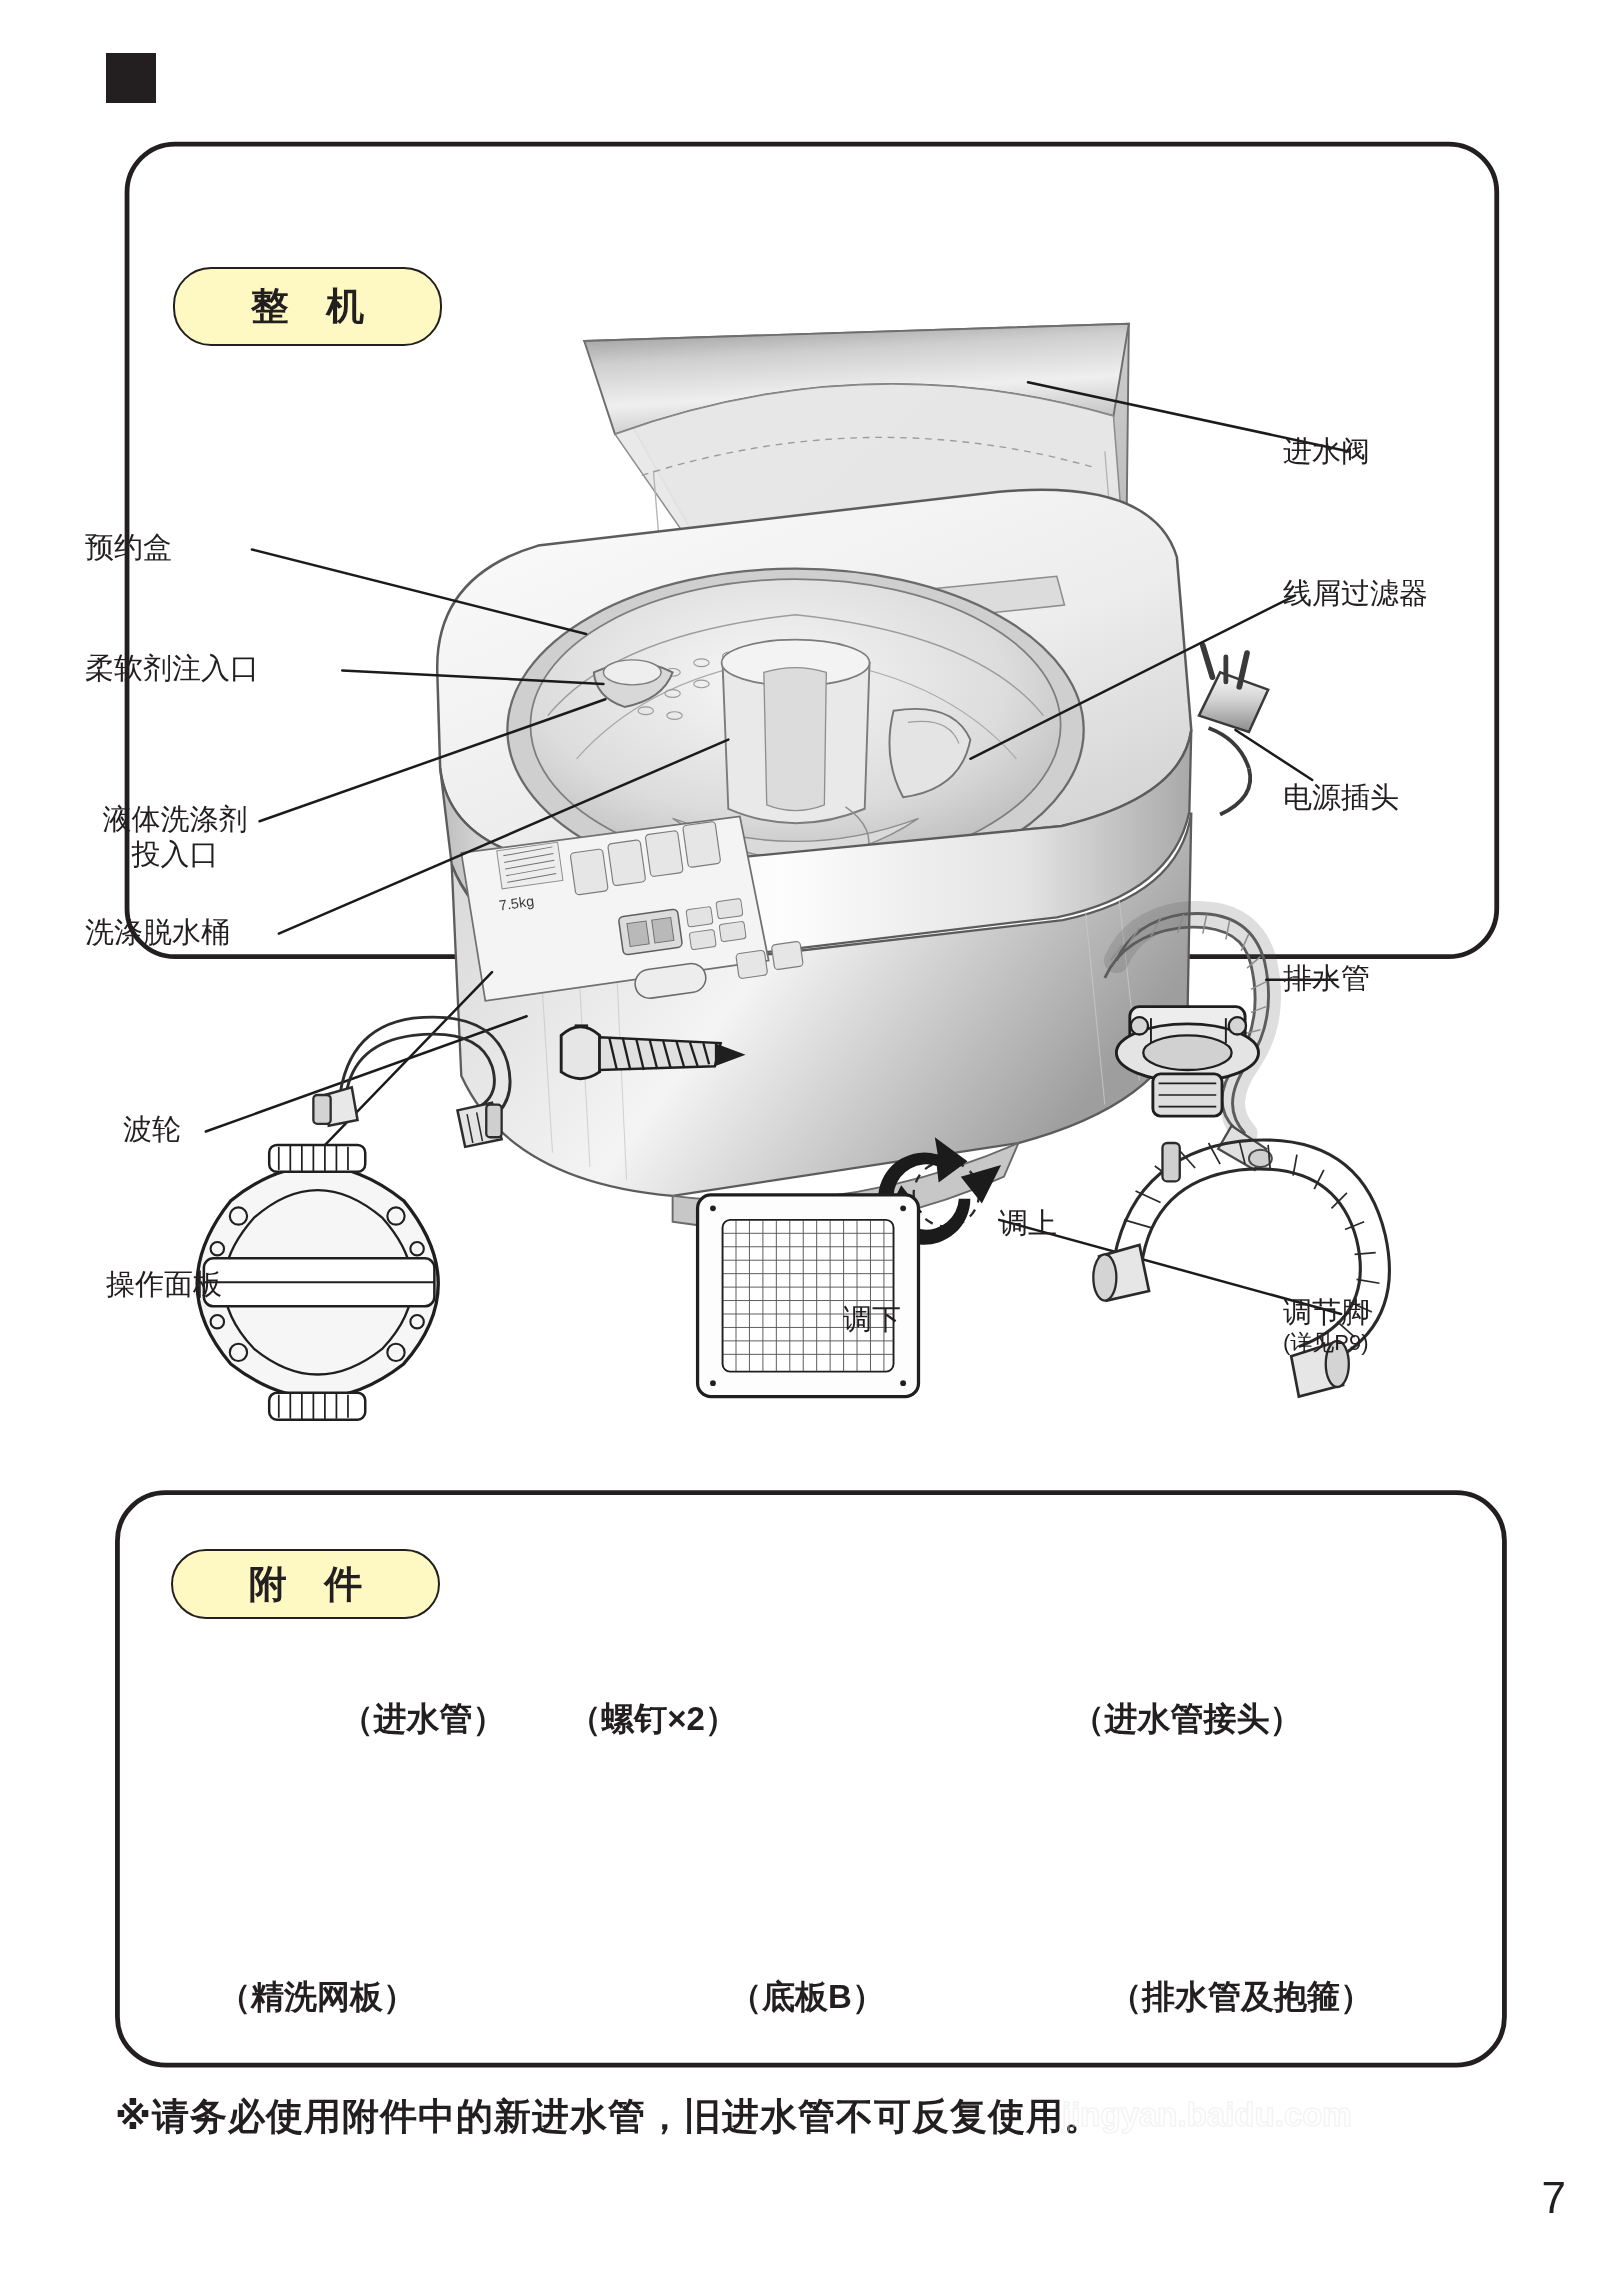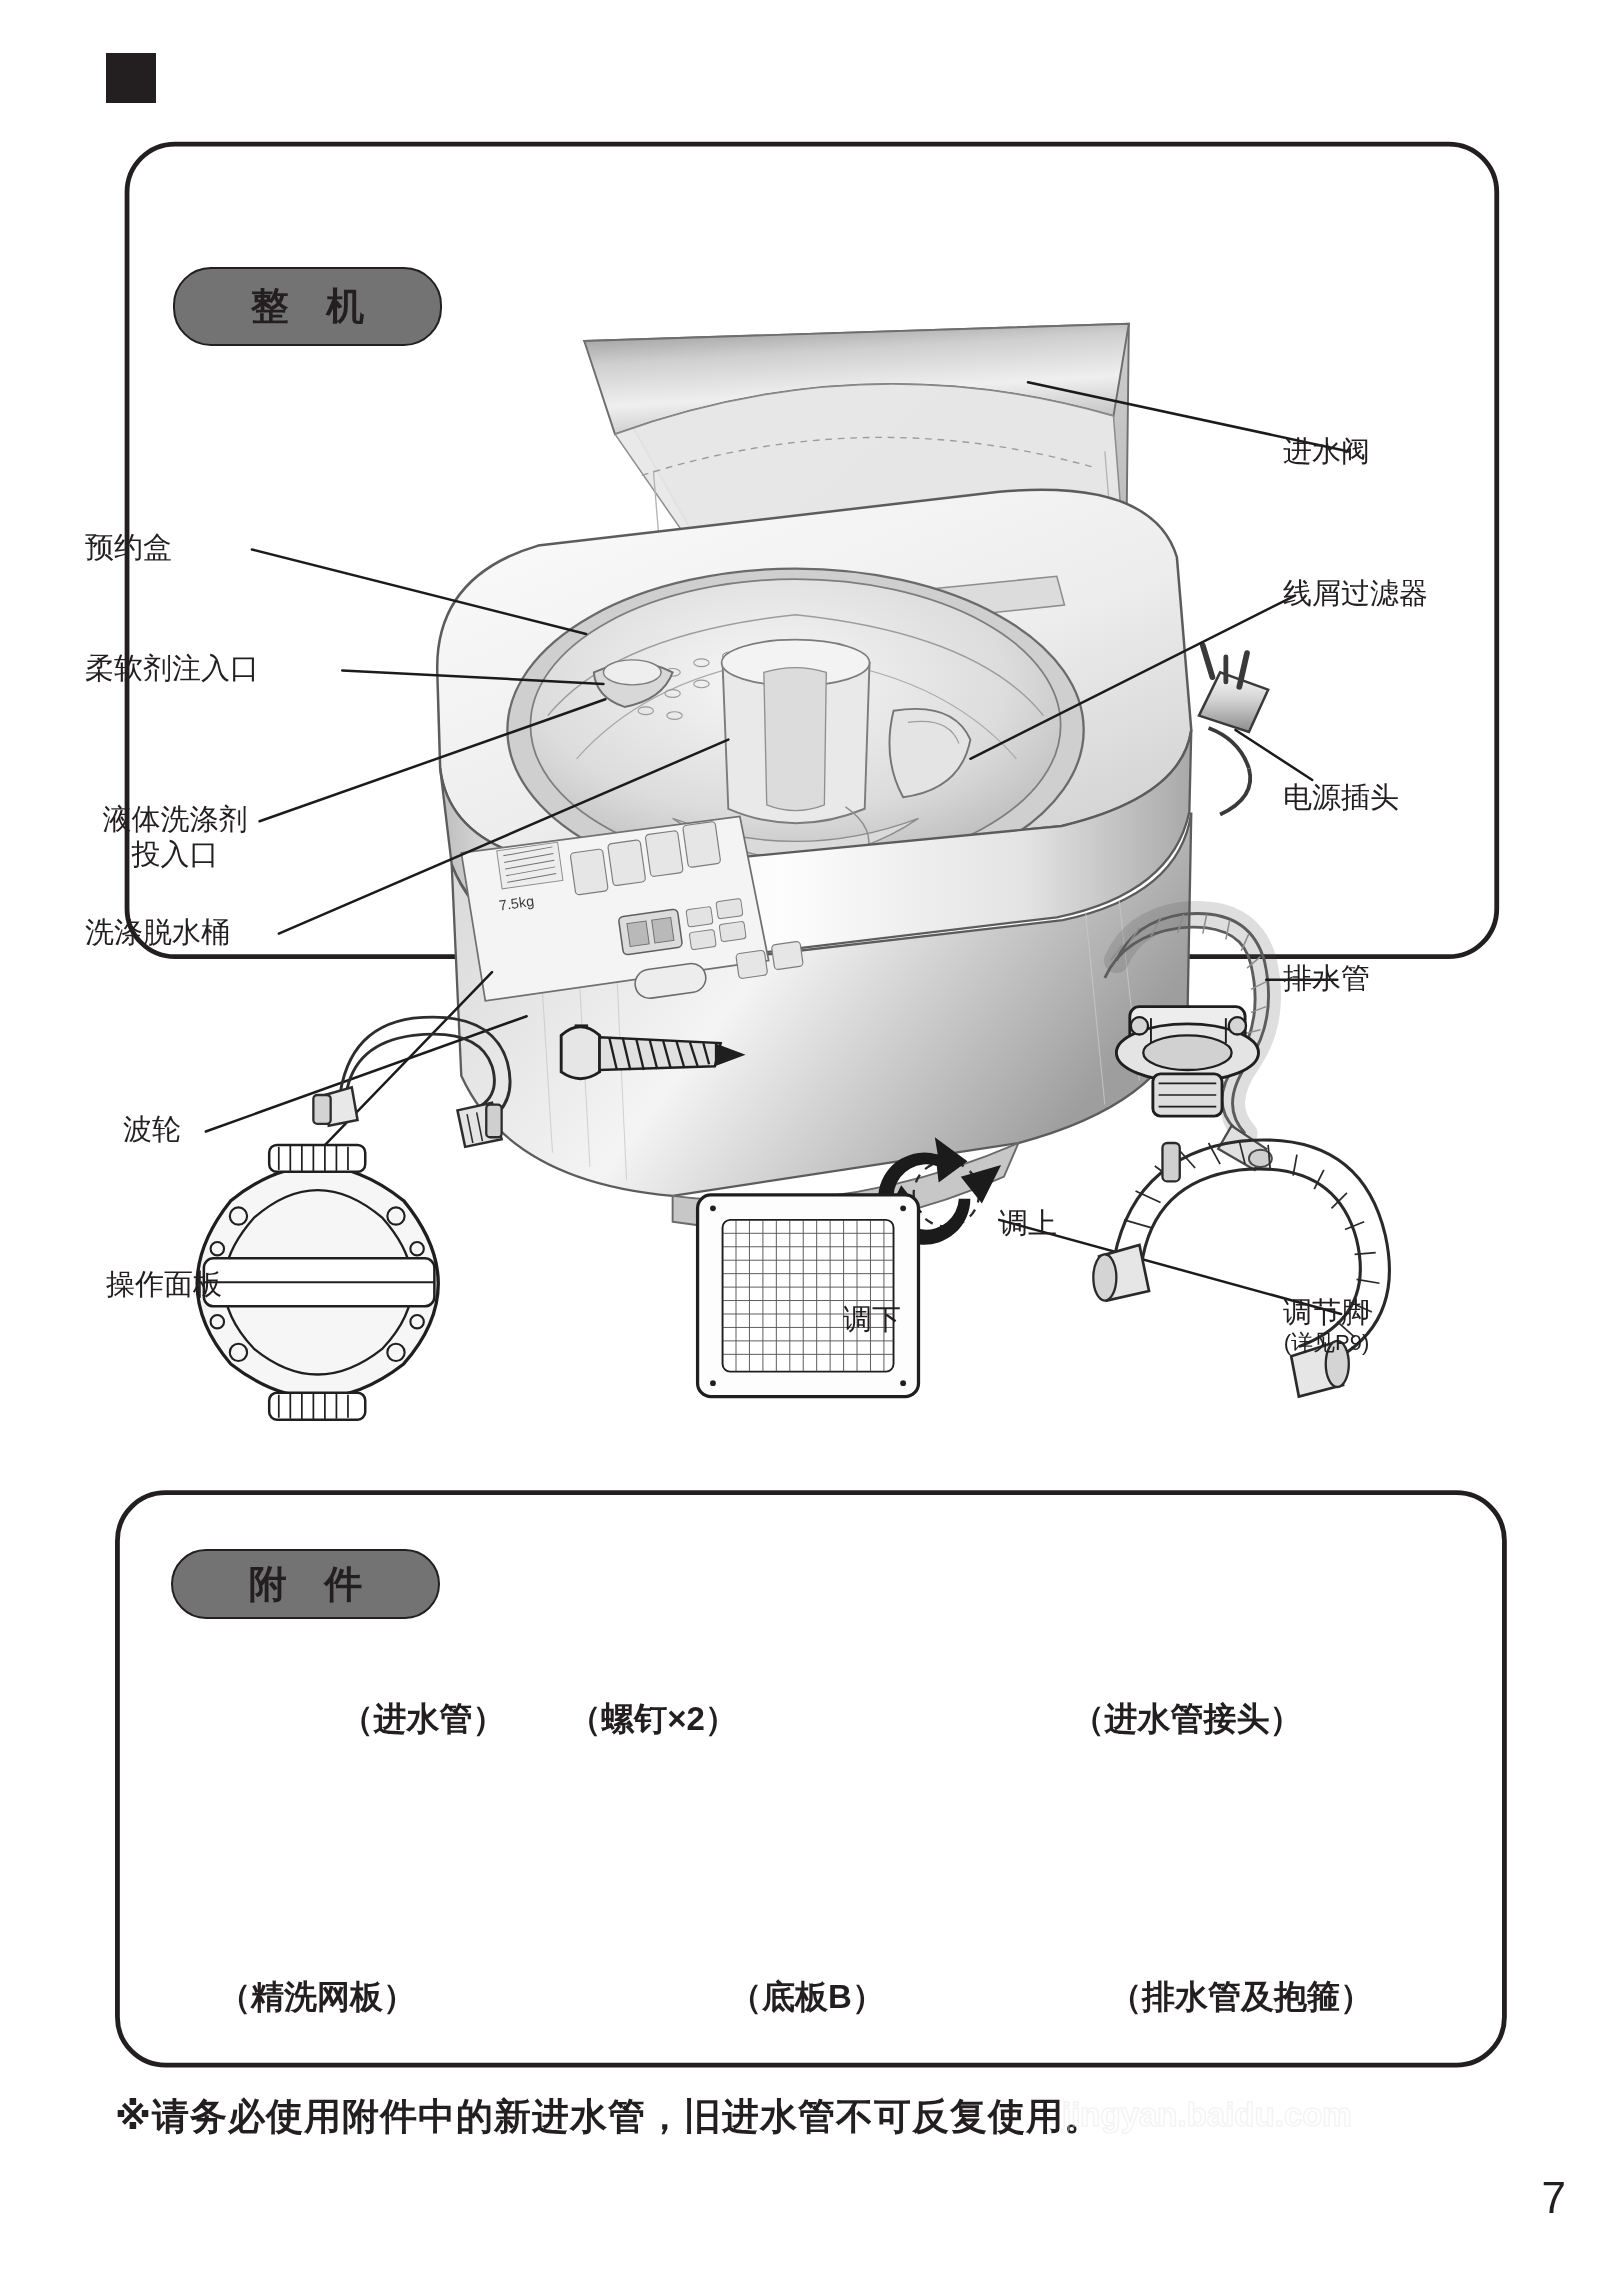--- a/index.html
+++ b/index.html
@@ -43,21 +43,21 @@
     position: absolute;
     left: 0; top: 0;
     width: 1618px;
     height: 2287px;
     pointer-events: none;
   }
 
   
   .pill {
     position: absolute;
-    background: #737373;
+    background: #fef9c3;
     border: 2.9px solid #231f20;
     border-radius: 38px;
     display: flex;
     align-items: center;
     justify-content: center;
     font-size: 38px;
     letter-spacing: 13.4px;
     text-indent: 13.4px;
     font-weight: 700;
     color: #231f20;
@@ -66,21 +66,20 @@
   #pill-main { left: 173px; top: 267px; width: 269px; height: 79px; }
   #pill-accessories { left: 171px; top: 1549px; width: 269px; height: 70px; }
 
   
   .callout {
     position: absolute;
     font-size: 29px;
     line-height: 1.22;
     color: #231f20;
     white-space: nowrap;
-    text-align: center;
   }
   .callout.center { text-align: center; }
   .callout .sub {
     display: block;
     font-size: 22px;
     letter-spacing: 0px;
   }
 
   
   .acc-caption {

